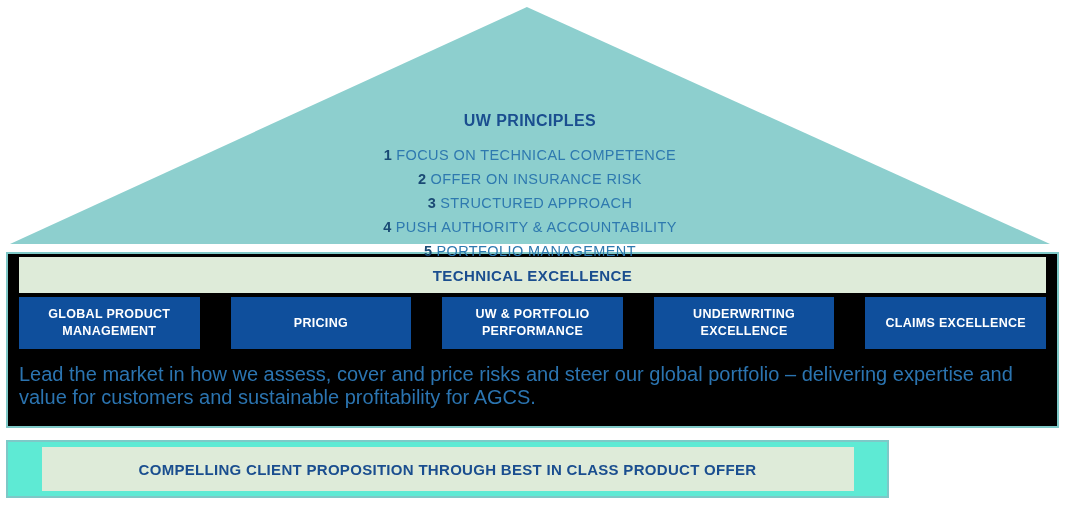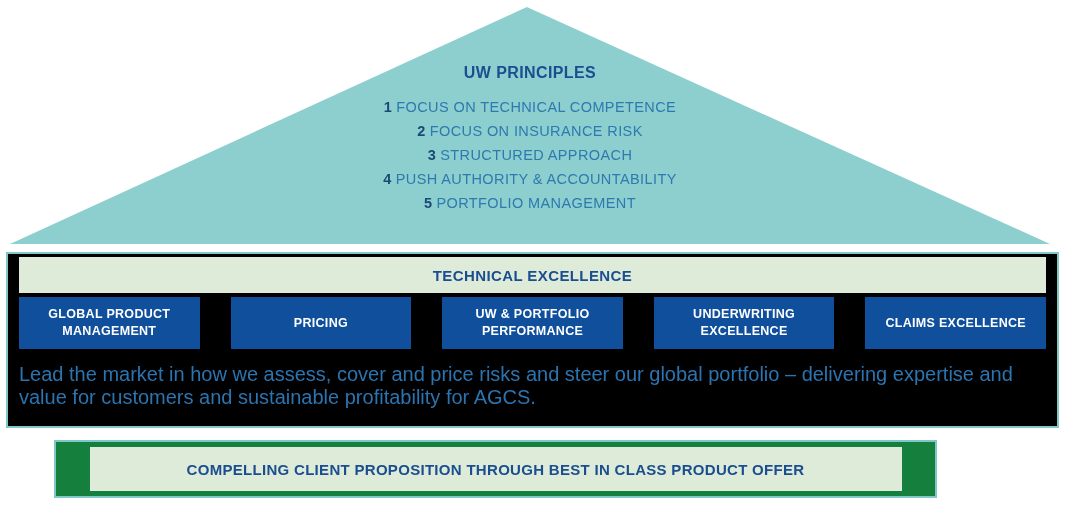--- a/index.html
+++ b/index.html
@@ -17,20 +17,21 @@
     clip-path: polygon(49.7% 0, 0 100%, 100% 100%);
   }
   .pyramid-text {
     position: absolute; left: 0; top: 57px; width: 100%;
     text-align: center; z-index: 2;
   }
   .pyramid-title {
     color: var(--heading-blue, #1A4E8F);
     font-weight: bold; font-size: 16px; letter-spacing: 0.4px;
     margin-bottom: 13px;
+    margin-top: 48px;
   }
   .principle-line {
     font-size: 14.5px; line-height: 24px; letter-spacing: 0.4px;
     color: var(--list-text-blue, #2E79AF);
   }
   .principle-num {
     color: var(--number-blue, #1A4A74);
     font-weight: bold; margin-right: 4px;
   }
 
@@ -62,22 +63,22 @@
     margin-top: 14px;
     color: var(--paragraph-blue, #2B74B0);
     font-size: 20px; line-height: 23px;
     padding-right: 8px;
   }
 
   
   .bottom-bar {
     position: absolute; left: 6px; top: 440px; width: 883px; height: 58px;
     border: 2px solid var(--teal-border, #7EC8C7);
-    background: #15803d; box-sizing: border-box;
-    display: flex; align-items: center; justify-content: center; margin-left: 48px;
+    background: #5eead4; box-sizing: border-box;
+    display: flex; align-items: center; justify-content: center;
   }
   .bottom-band {
     width: 812px; height: 44px;
     background: var(--light-green, #DEEBD9);
     display: flex; align-items: center; justify-content: center;
   }
   .bottom-band-text {
     color: var(--heading-blue, #1A4E8F);
     font-weight: bold; font-size: 15px; letter-spacing: 0.3px;
   }
@@ -88,21 +89,21 @@
 <div class="canvas">
 
   <div class="triangle-wrap">
     <div class="triangle"></div>
     <div class="pyramid-text">
       <div class="pyramid-title">UW PRINCIPLES</div>
       <div class="principle-line">
         <span class="principle-num">1</span><span>FOCUS ON TECHNICAL COMPETENCE</span>
       </div>
       <div class="principle-line">
-        <span class="principle-num">2</span><span>FOCUS ON INSURANCE RISK</span>
+        <span class="principle-num">2</span><span>OFFER ON INSURANCE RISK</span>
       </div>
       <div class="principle-line">
         <span class="principle-num">3</span><span>STRUCTURED APPROACH</span>
       </div>
       <div class="principle-line">
         <span class="principle-num">4</span><span>PUSH AUTHORITY &amp; ACCOUNTABILITY</span>
       </div>
       <div class="principle-line">
         <span class="principle-num">5</span><span>PORTFOLIO MANAGEMENT</span>
       </div>

